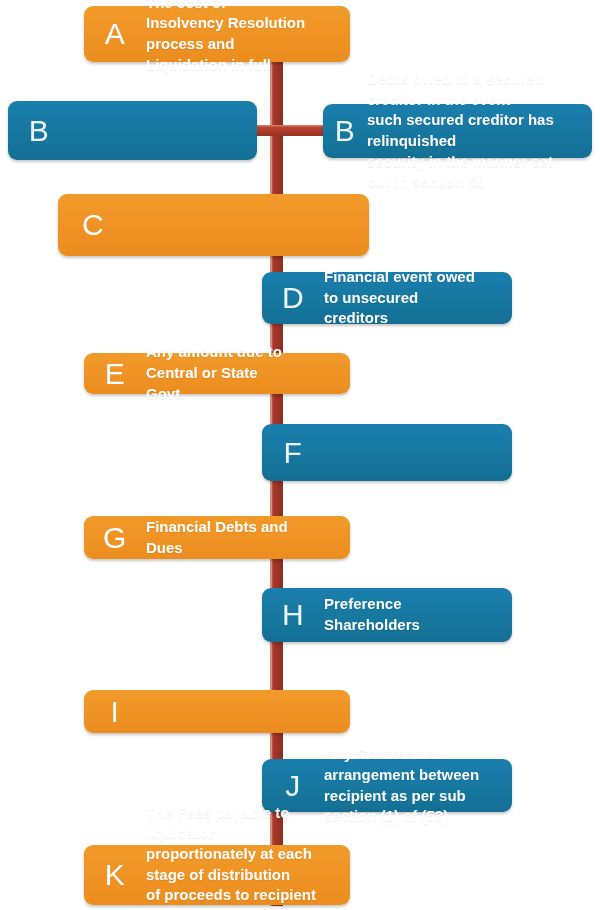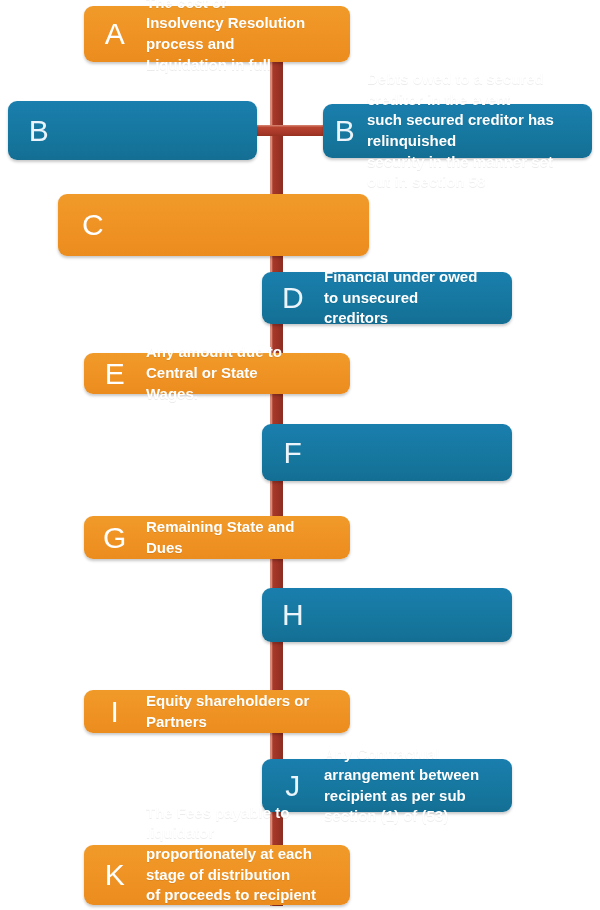--- a/index.html
+++ b/index.html
@@ -135,46 +135,46 @@
 such secured creditor has relinquished
 security in the manner set out in section 58</div>
   </div>
 
   <div class="node orange" id="node-c">
     <div class="node-letter">C</div>
   </div>
 
   <div class="node blue" id="node-d">
     <div class="node-letter">D</div>
-    <div class="node-text">Financial under owed to unsecured
+    <div class="node-text">Financial event owed to unsecured
 creditors</div>
   </div>
 
   <div class="node orange" id="node-e">
     <div class="node-letter">E</div>
     <div class="node-text">Any amount due to Central or State
-Wages.</div>
+Govt.</div>
   </div>
 
   <div class="node blue" id="node-f">
     <div class="node-letter">F</div>
   </div>
 
   <div class="node orange" id="node-g">
     <div class="node-letter">G</div>
-    <div class="node-text">Remaining State and Dues</div>
+    <div class="node-text">Financial Debts and Dues</div>
   </div>
 
   <div class="node blue" id="node-h">
     <div class="node-letter">H</div>
+    <div class="node-text">Preference Shareholders</div>
   </div>
 
   <div class="node orange" id="node-i">
     <div class="node-letter">I</div>
-    <div class="node-text">Equity shareholders or Partners</div>
   </div>
 
   <div class="node blue" id="node-j">
     <div class="node-letter">J</div>
     <div class="node-text">Any Contractual arrangement between
 recipient as per sub section (1) of (53)</div>
   </div>
 
   <div class="node orange" id="node-k">
     <div class="node-letter">K</div>

